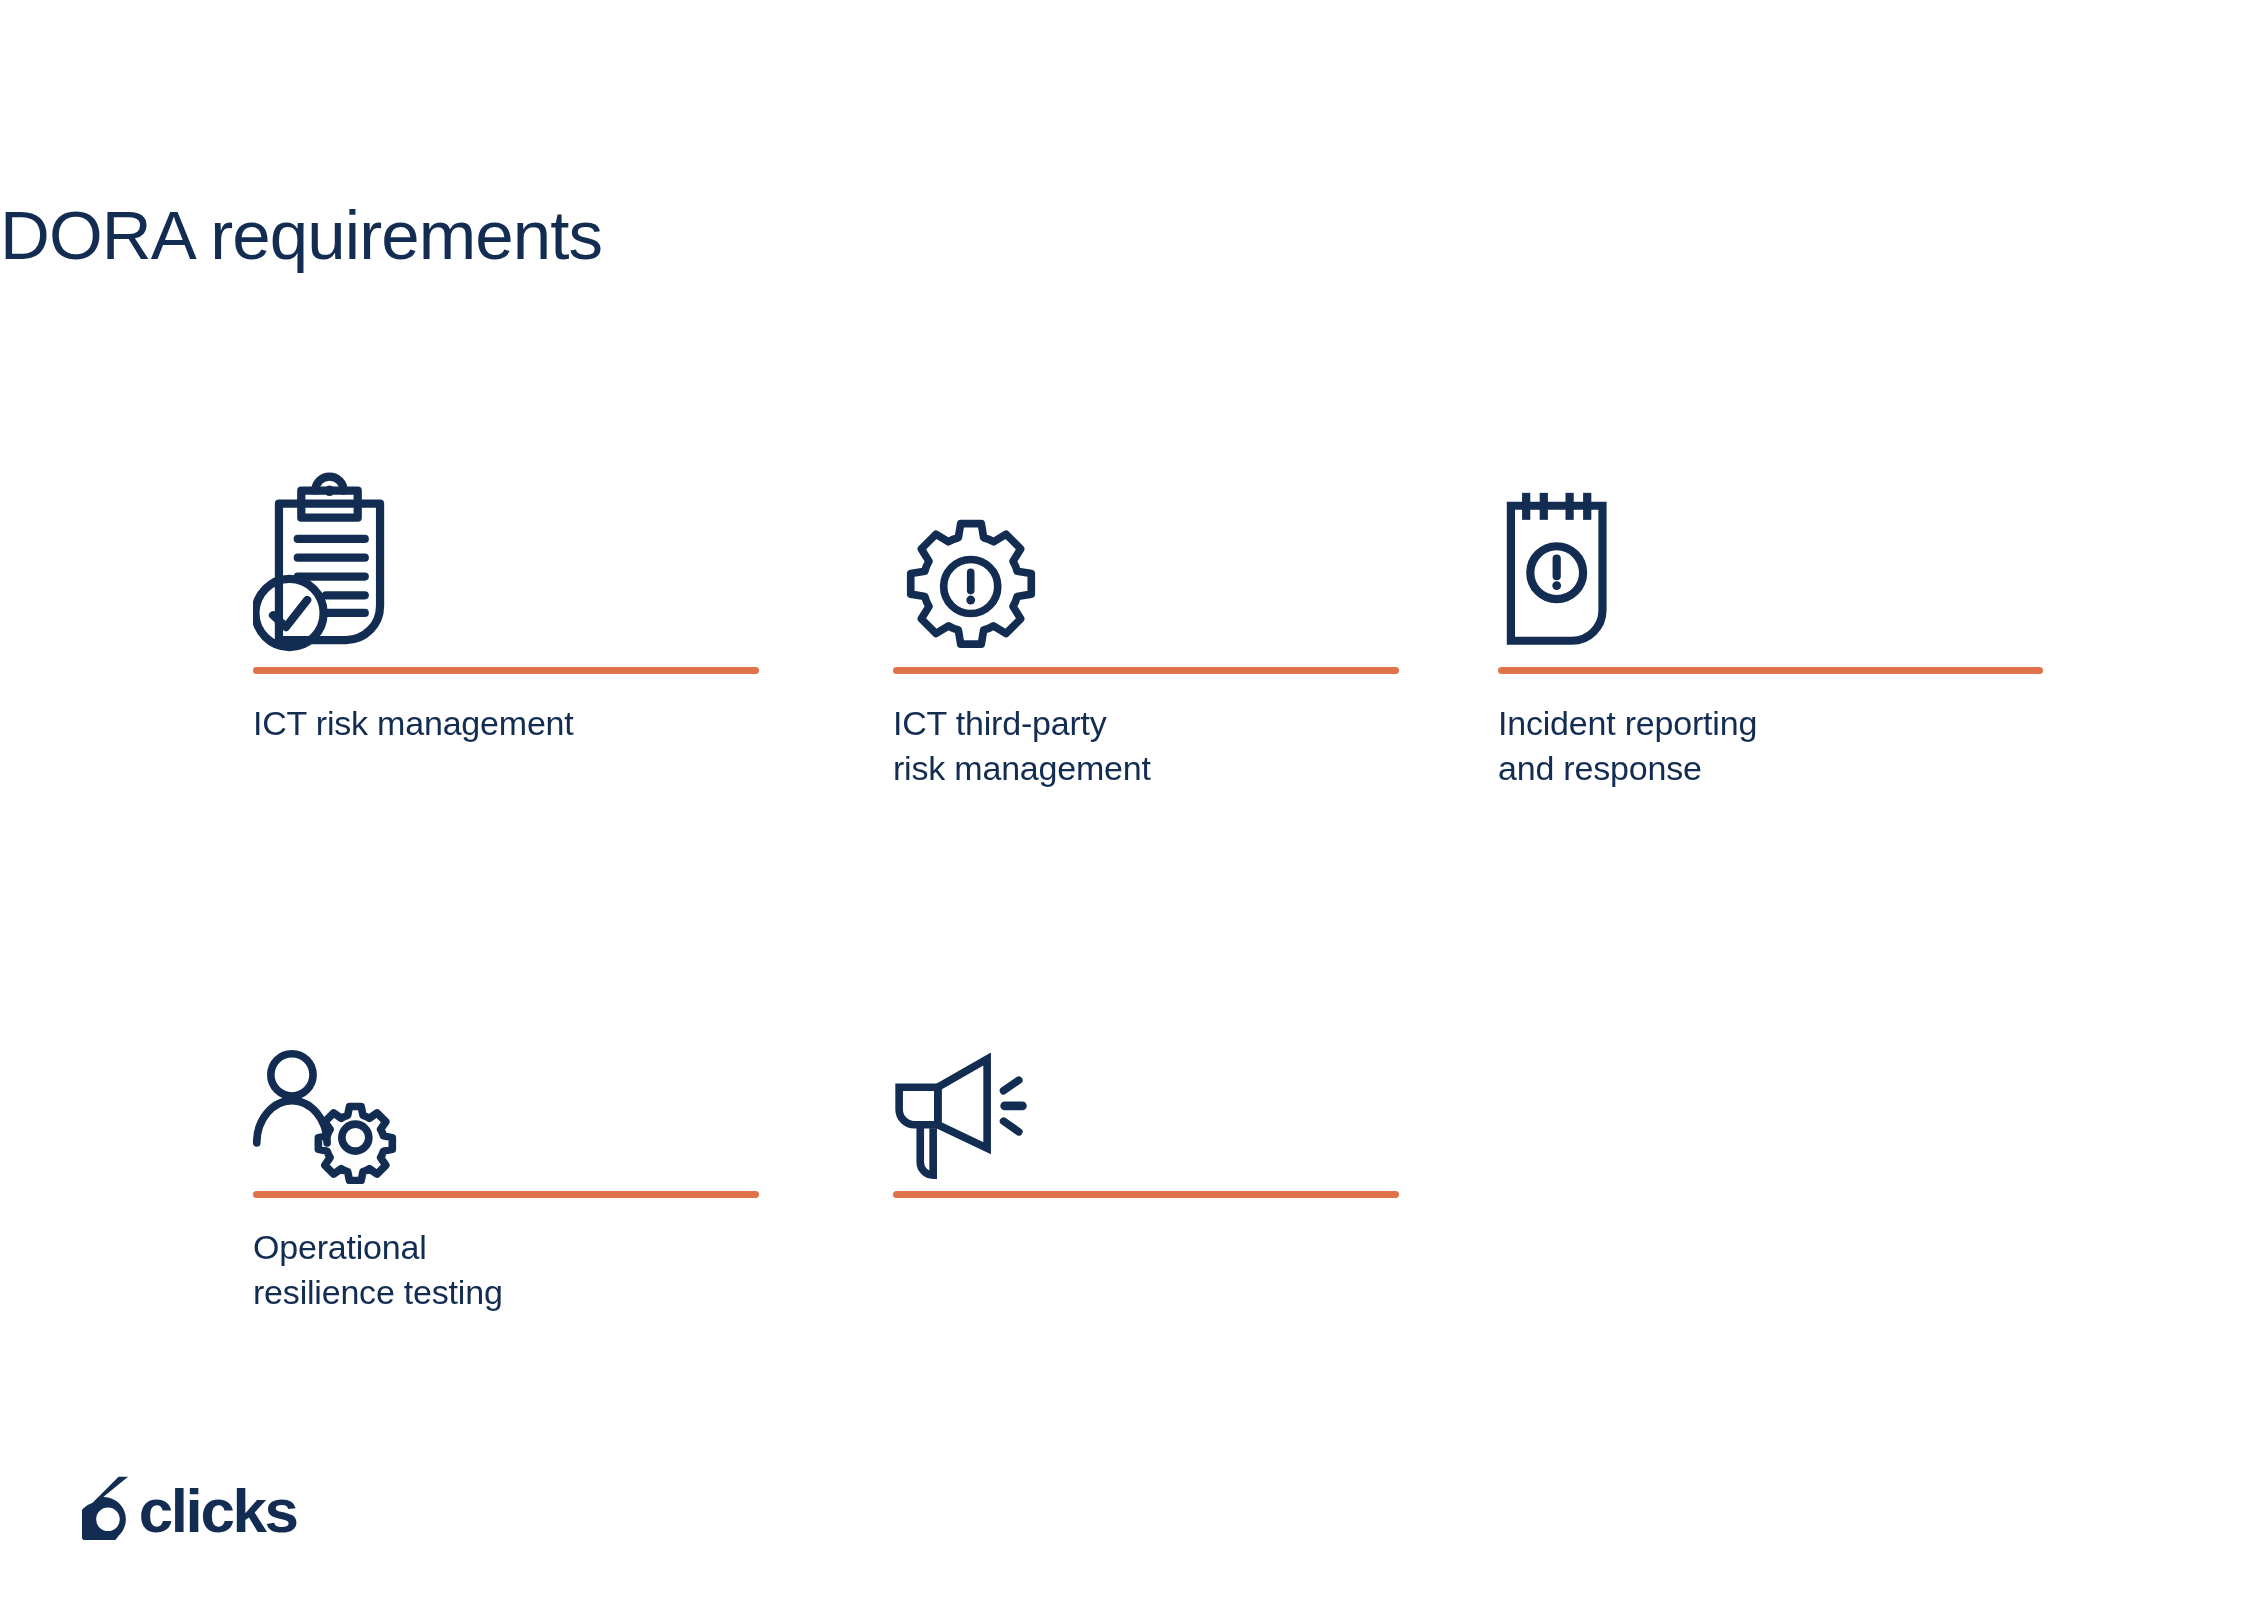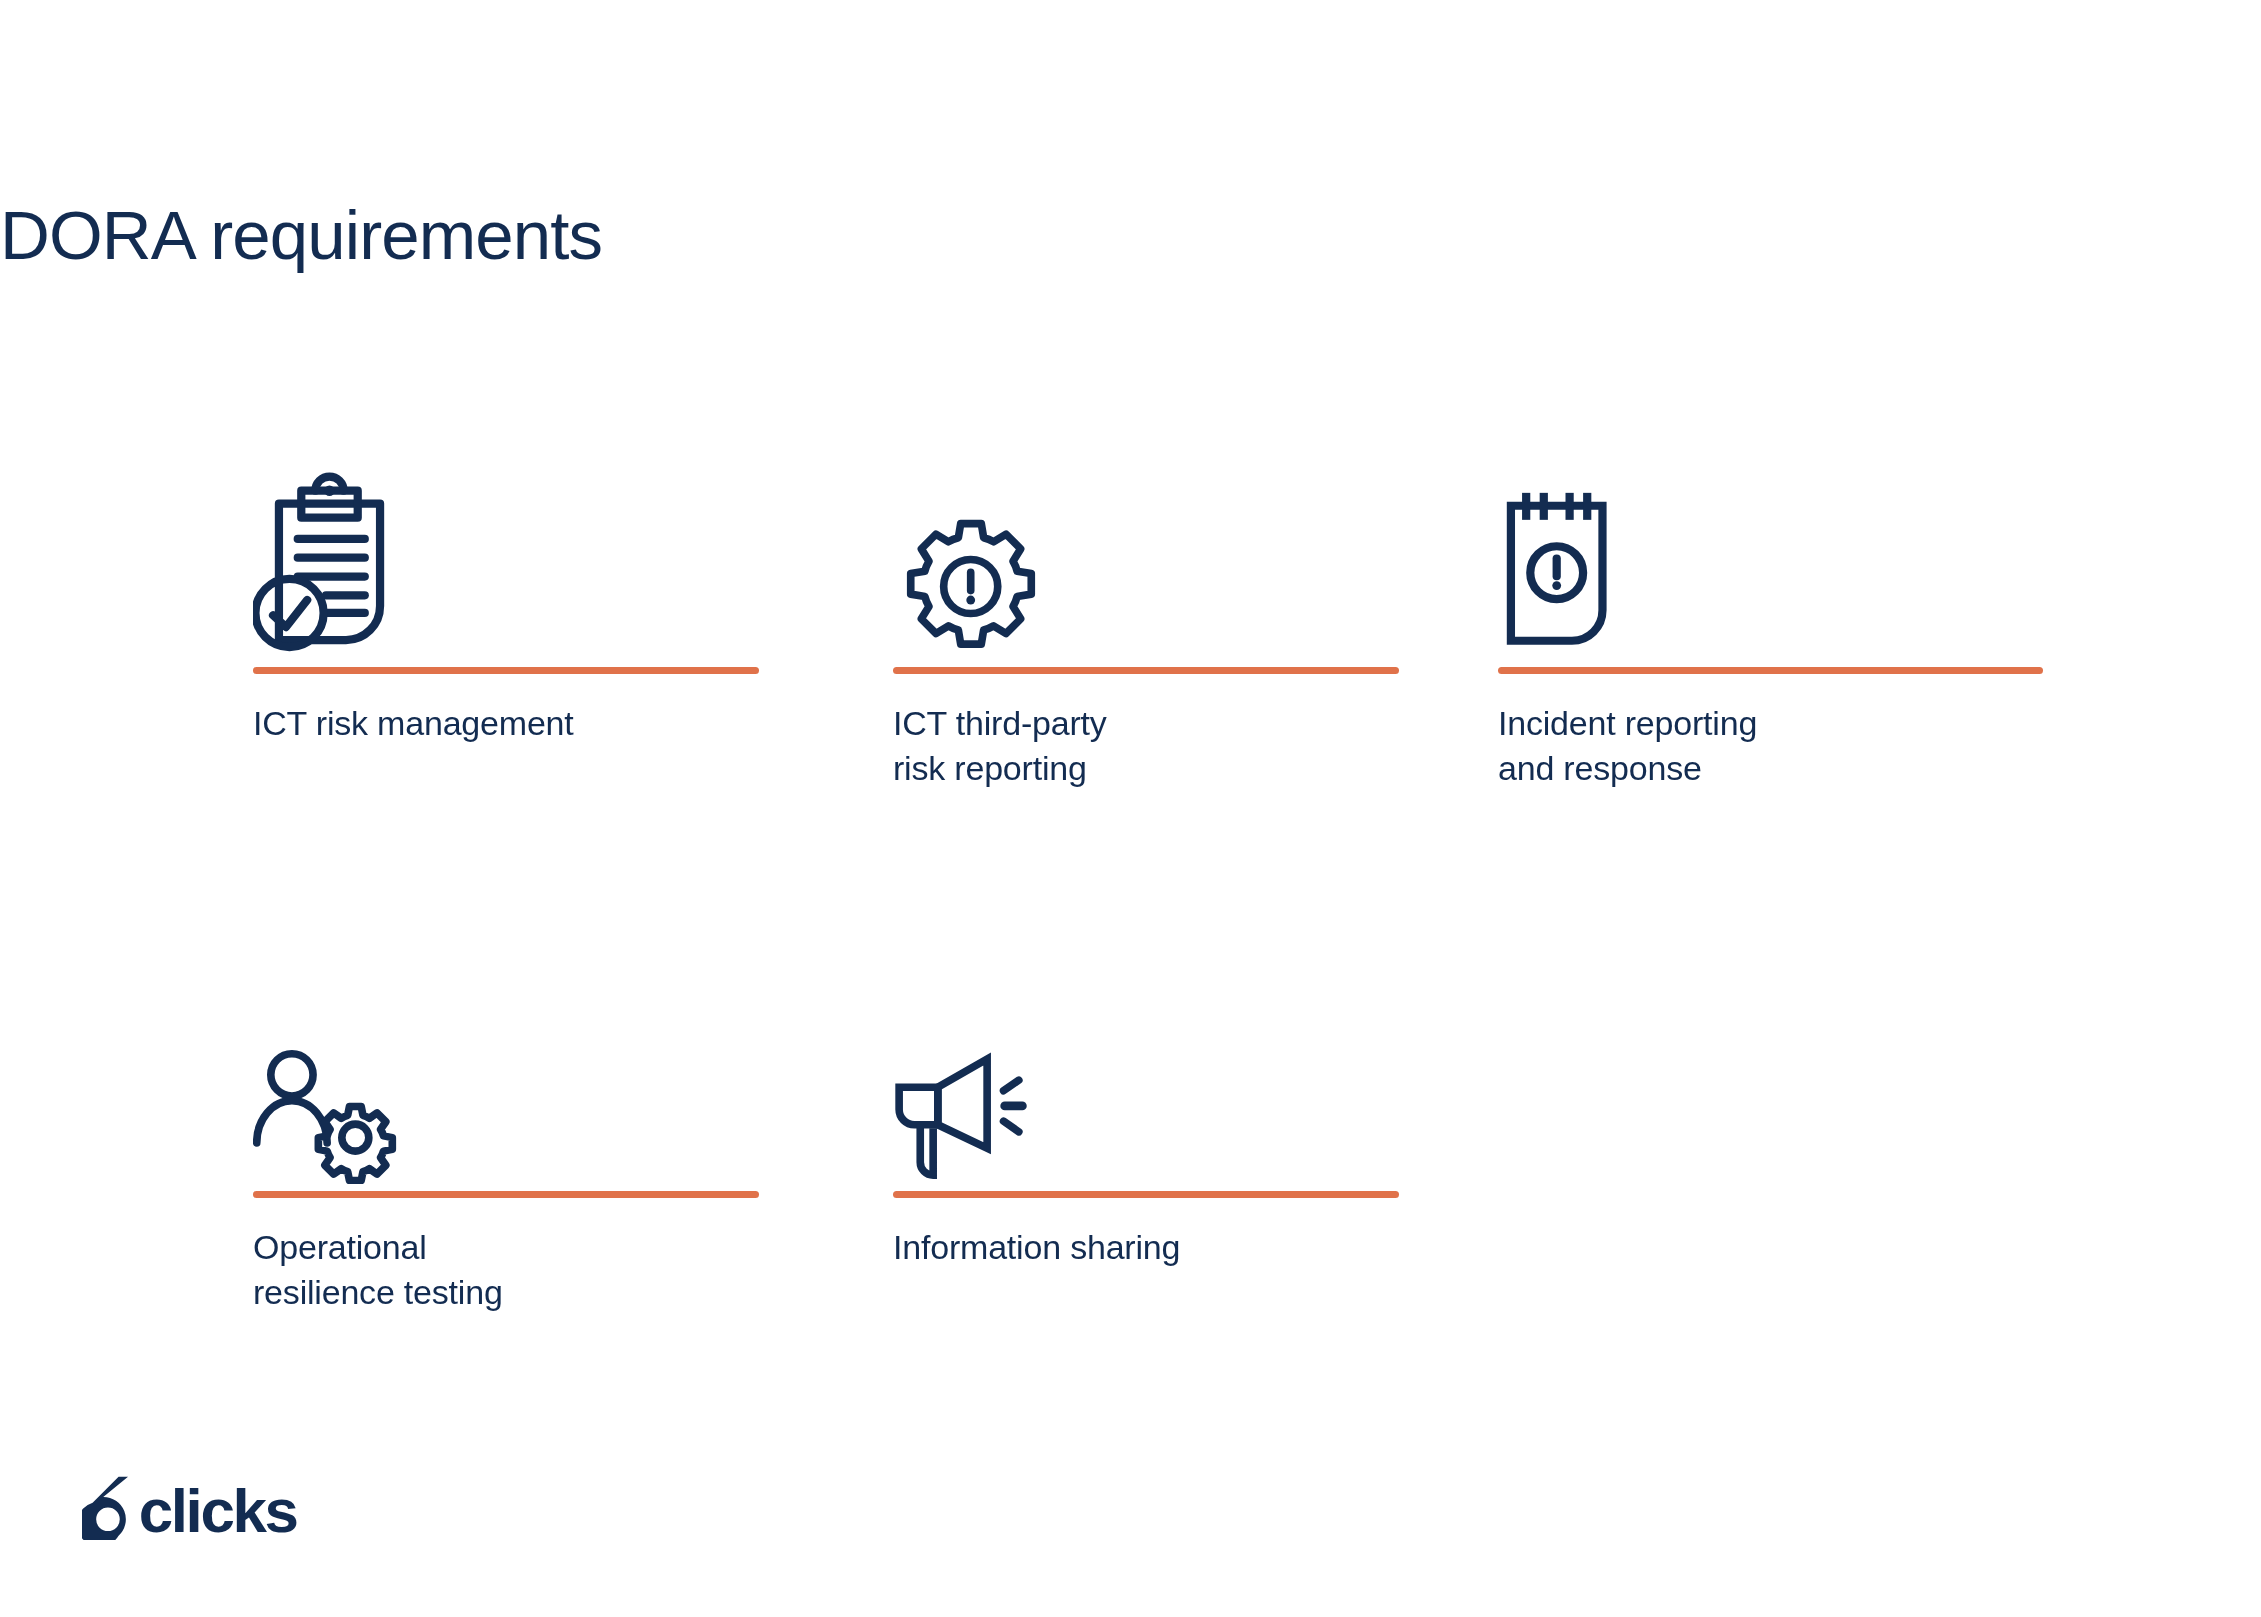--- a/index.html
+++ b/index.html
@@ -144,21 +144,21 @@
               <path d="M115 18 h35 l4 24 a62 62 0 0 1 17 7 l21 -13 l25 25 l-13 21 a62 62 0 0 1 7 17 l24 4 v35 l-24 4 a62 62 0 0 1 -7 17 l13 21 l-25 25 l-21 -13 a62 62 0 0 1 -17 7 l-4 24 h-35 l-4 -24 a62 62 0 0 1 -17 -7 l-21 13 l-25 -25 l13 -21 a62 62 0 0 1 -7 -17 l-24 -4 v-35 l24 -4 a62 62 0 0 1 7 -17 l-13 -21 l25 -25 l21 13 a62 62 0 0 1 17 -7 Z"></path>
 
               <circle cx="132" cy="125" r="46"></circle>
               <path d="M132 101 V132"></path>
               <circle cx="132" cy="148" r="7.5" fill="#132C51" stroke="none"></circle>
             </svg>
           </span>
         </div>
         <div class="rule"></div>
         <div class="card-label">ICT third-party
-risk reporting</div>
+risk management</div>
       </div>
 
       <div class="card col-3">
         <div class="icon-box">
           <span>
             <svg width="135" height="177" viewBox="0 0 230 300" fill="none" stroke="#132C51" stroke-width="14" stroke-linecap="butt" stroke-linejoin="miter">
 
               <path d="M22 38 H178 V216 a52 52 0 0 1 -52 52 H22 Z"></path>
 
               <path d="M48 16 V62"></path>
@@ -212,21 +212,20 @@
 
               <path d="M46 124 V188 a22 22 0 0 0 22 22 h0 V130"></path>
 
               <path d="M188 66 L214 48" stroke-linecap="round"></path>
               <path d="M190 92 H220" stroke-linecap="round" stroke-width="15"></path>
               <path d="M188 118 L214 136" stroke-linecap="round"></path>
             </svg>
           </span>
         </div>
         <div class="rule"></div>
-        <div class="card-label">Information sharing</div>
       </div>
     </div>
 
   </div>
 
   <div class="logo">
     <svg width="236" height="65" viewBox="0 0 400 110" fill="none" aria-hidden="true">
 
       <g fill="#132C51">
         <path d="M62 3 L18 47 A38 38 0 1 0 62 103 A38 38 0 0 0 36 37 L78 3 Z

